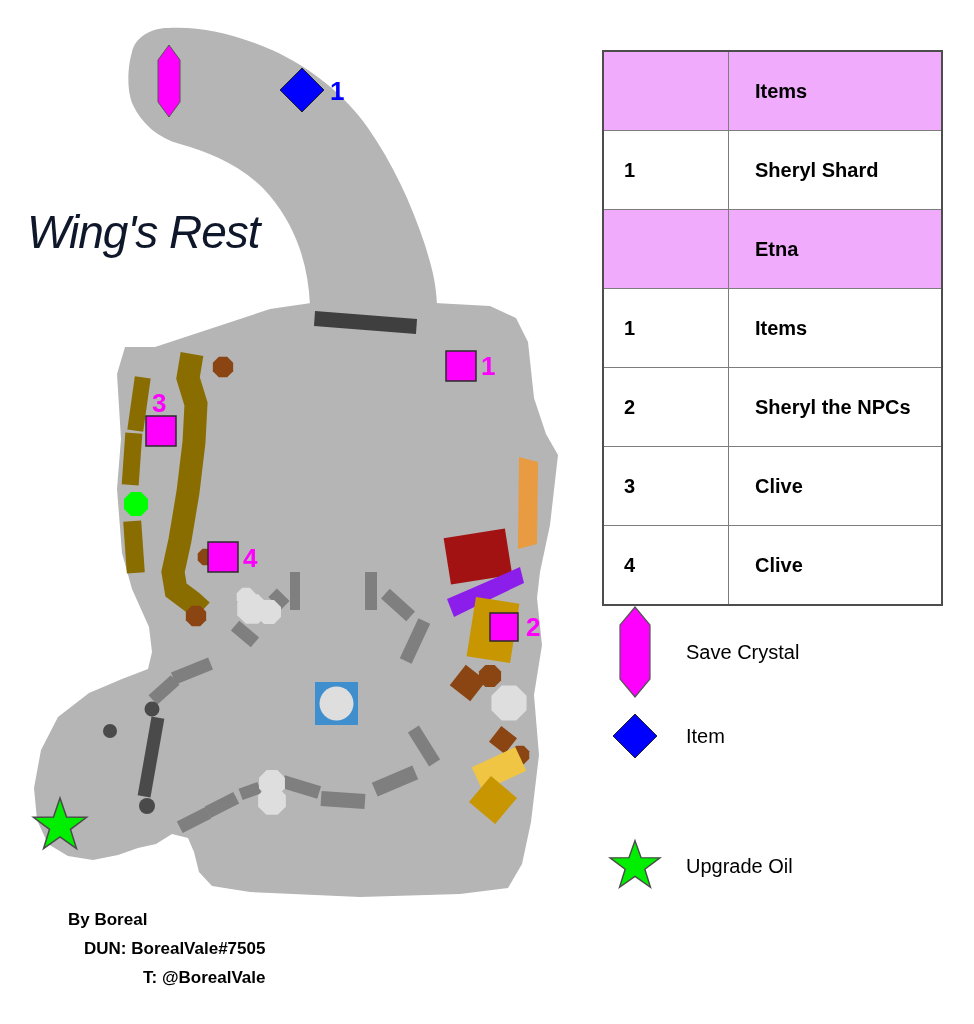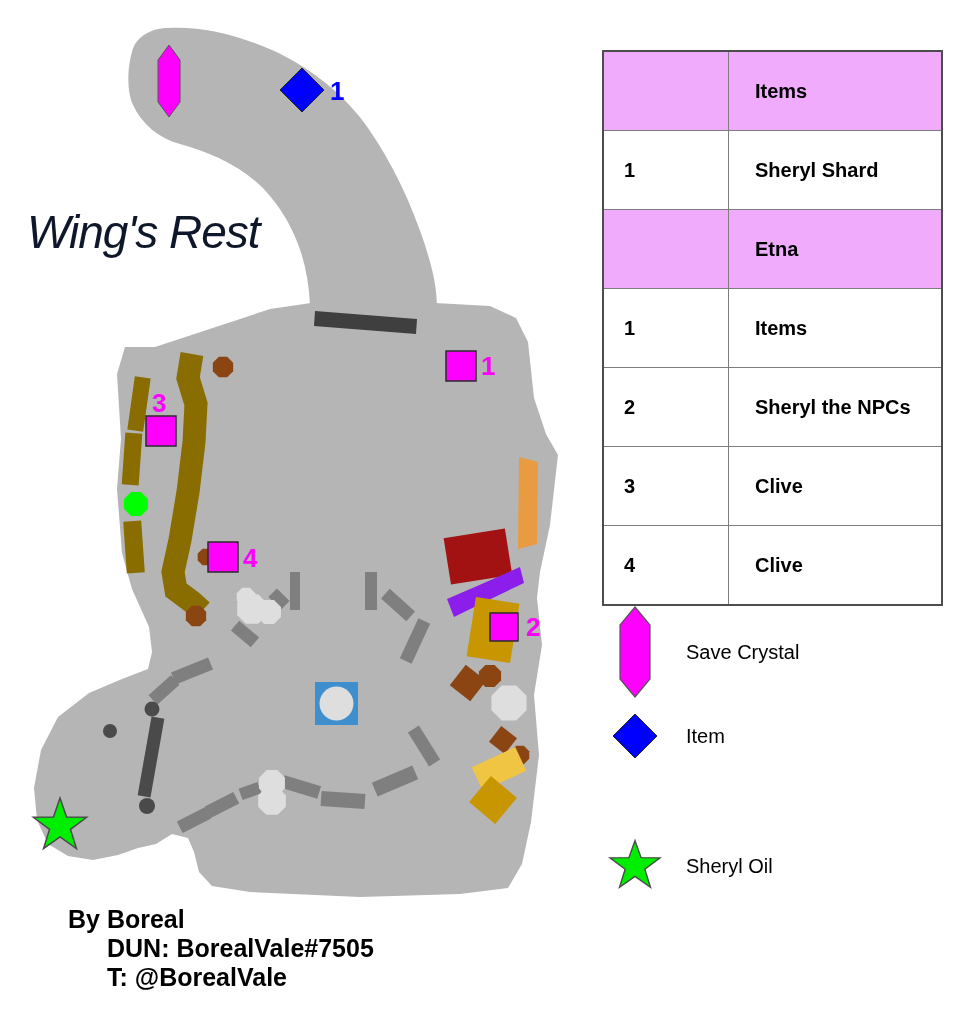--- a/index.html
+++ b/index.html
@@ -31,22 +31,22 @@
   .blue { color:#0000ff; }
   .mag  { color:#ff00ff; }
 
   
   .lrow { position:absolute; left:605px; display:flex; align-items:center; }
   .licon { width:60px; display:flex; justify-content:center; align-items:center; }
   .llabel { margin-left:21px; font-size:20px; color:#000; white-space:nowrap; }
 
   
   .credits { position:absolute; left:68px; top:905px; font-weight:bold;
-             font-size:25px; line-height:29px; color:#000; }
-  .credits .indent { margin-left:39px; }
+             font-size:17px; line-height:29px; color:#000; }
+  .credits .indent { margin-left:16px;text-align:right; }
 
   .mlabel { font-family:"Liberation Sans", sans-serif; font-weight:bold; font-size:26px; }
 </style>
 </head>
 <body>
 
 <div class="canvas">
 
   <svg class="map-svg" width="600" height="1024" viewBox="0 0 600 1024">
     <defs>
@@ -209,21 +209,21 @@
     <div class="llabel">Item</div>
   </div>
 
 
   <div class="lrow" style="top:838px;height:56px">
     <div class="licon">
       <svg width="64" height="56" viewBox="-32 -29 64 58">
         <polygon points="0,-27 6.5,-8.9 26.6,-8.7 10.5,3.4 16.5,22.7 0,11 -16.5,22.7 -10.5,3.4 -26.6,-8.7 -6.5,-8.9" fill="#00EE00" stroke="#4a4a4a" stroke-width="1.5"></polygon>
       </svg>
     </div>
-    <div class="llabel">Sheryl Oil</div>
+    <div class="llabel">Upgrade Oil</div>
   </div>
 
   <div class="credits">
     <div>By Boreal</div>
     <div class="indent">DUN: BorealVale#7505</div>
     <div class="indent">T: @BorealVale</div>
   </div>
 
 </div>
 

